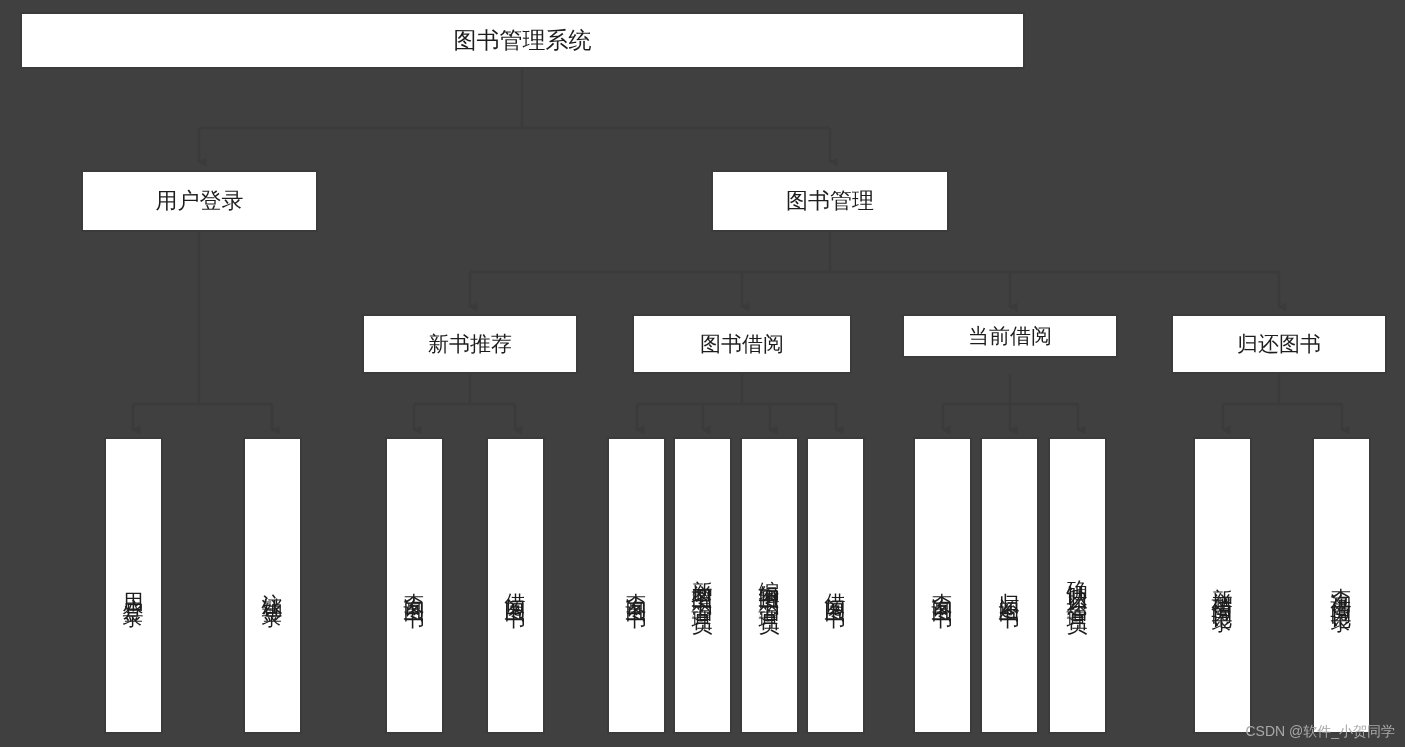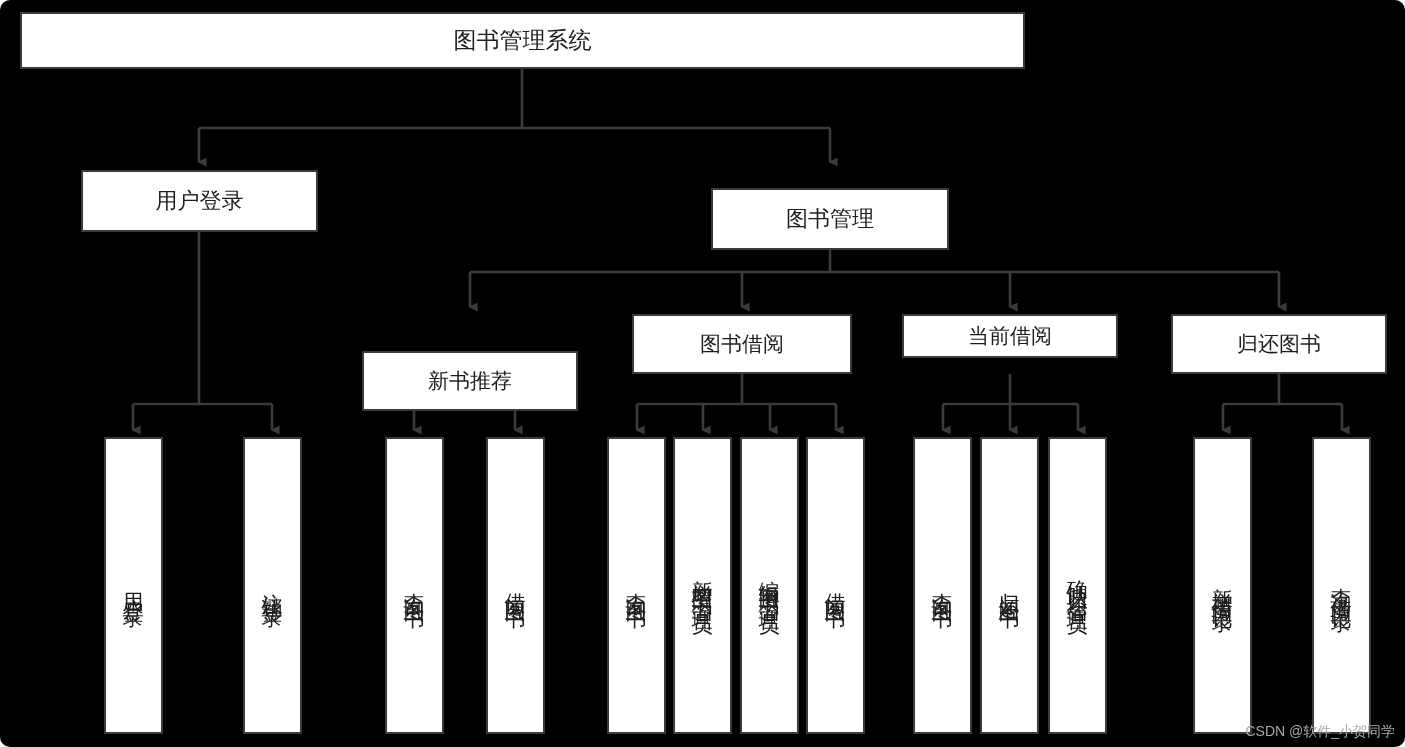--- a/index.html
+++ b/index.html
@@ -7,23 +7,22 @@
     padding: 0;
     background: #ffffff;
   }
   body {
     font-family: "Liberation Sans", "DejaVu Sans", sans-serif;
   }
   #canvas {
     position: relative;
     width: 1405px;
     height: 747px;
-    background: #000000;
+    background: #404040;
     overflow: hidden;
-    border-radius: 10px;
   }
   #edges {
     position: absolute;
     left: 0;
     top: 0;
     width: 1405px;
     height: 747px;
     pointer-events: none;
   }
   .node {
@@ -124,25 +123,25 @@
     </g>
   </svg>
 
   <div class="node root" style="left:20px; top:12px; width:1005px; height:57px;">
     <span>图书管理系统</span>
   </div>
 
   <div class="node level2" style="left:81px; top:170px; width:237px; height:62px;">
     <span>用户登录</span>
   </div>
-  <div class="node level2" style="left:711px; top:188px; width:238px; height:62px;">
+  <div class="node level2" style="left:711px; top:170px; width:238px; height:62px;">
     <span>图书管理</span>
   </div>
 
-  <div class="node level3" style="left:362px; top:314px; width:216px; height:60px;margin-top:37px;">
+  <div class="node level3" style="left:362px; top:314px; width:216px; height:60px;">
     <span>新书推荐</span>
   </div>
   <div class="node level3" style="left:632px; top:314px; width:220px; height:60px;">
     <span>图书借阅</span>
   </div>
   <div class="node level3" style="left:902px; top:314px; width:216px; height:44px;">
     <span>当前借阅</span>
   </div>
   <div class="node level3" style="left:1171px; top:314px; width:216px; height:60px;">
     <span>归还图书</span>

